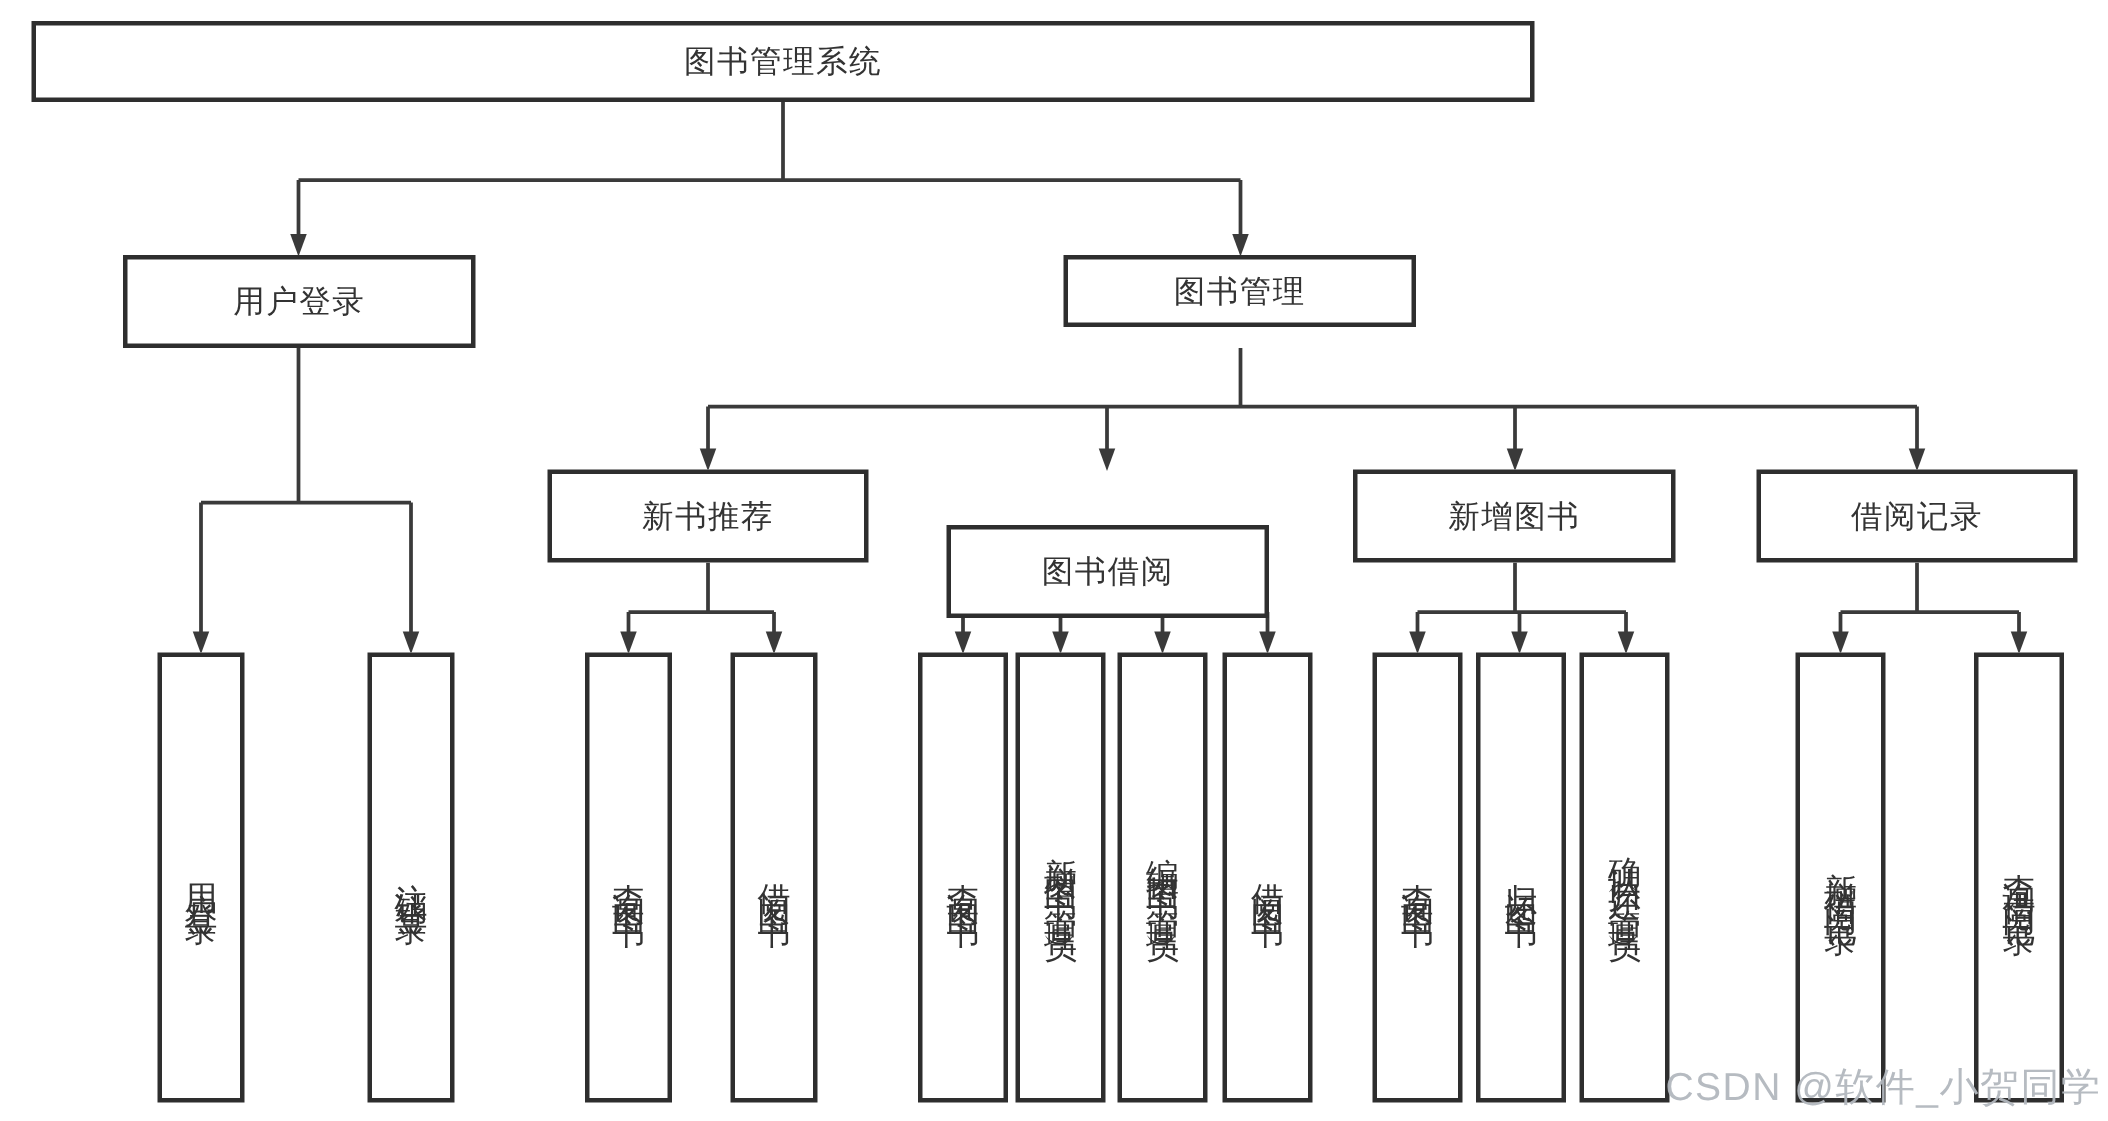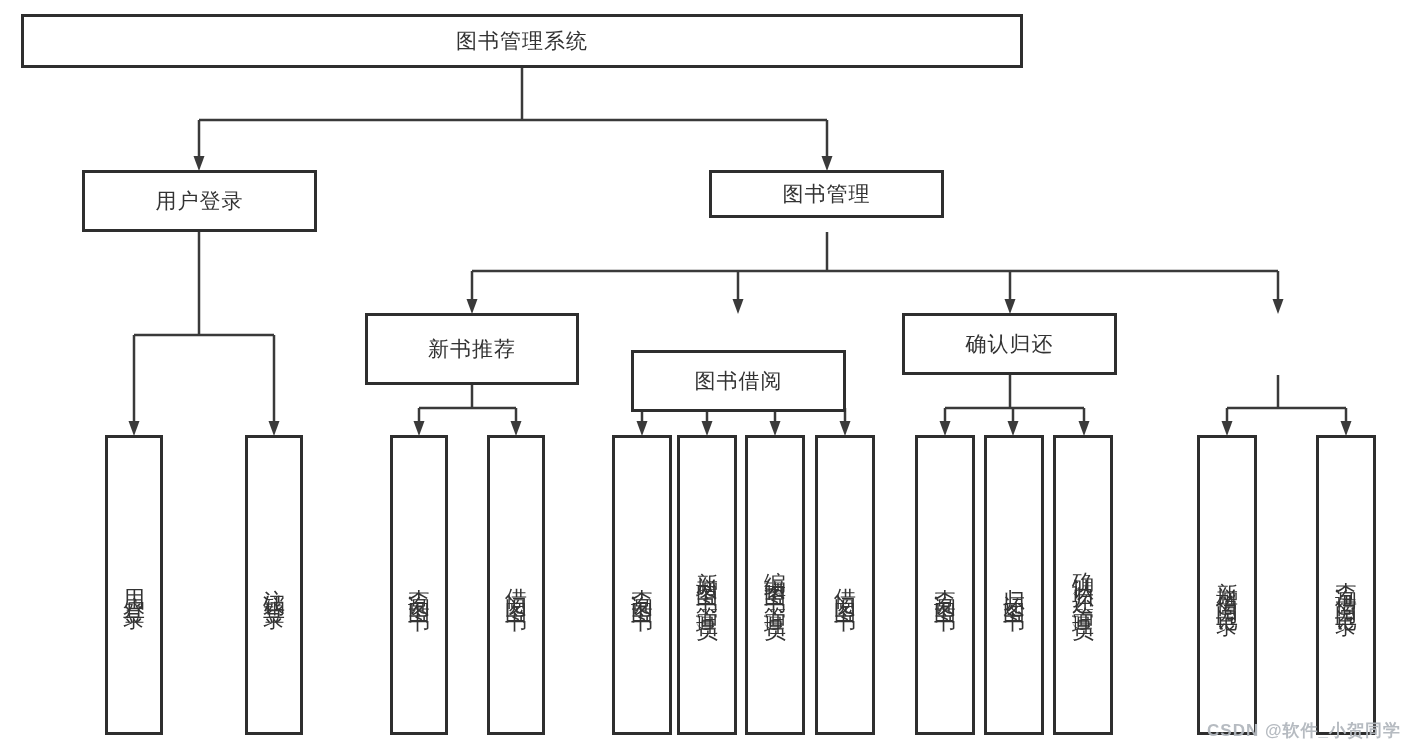--- a/index.html
+++ b/index.html
@@ -14,26 +14,26 @@
     color:#333333;box-sizing:border-box;z-index:2;
   }
   .h-node{font-size:21px;letter-spacing:1px;white-space:nowrap;}
   .leaf{top:435px;height:300px;}
   .v-label{
     writing-mode:vertical-rl;text-orientation:mixed;
     font-size:22px;letter-spacing:7px;line-height:1;color:#333333;
   }
   .watermark{
     position:absolute;right:4px;bottom:5px;z-index:3;
-    font-size:17px;color:rgba(178,183,190,0.95);letter-spacing:1px;white-space:nowrap;font-weight:bold;
+    font-size:26px;color:rgba(178,183,190,0.95);letter-spacing:1px;white-space:nowrap;
   }
   #n-root{left:21px;top:14px;width:1002px;height:54px;}
   #n-l2-0{left:82px;top:170px;width:235px;height:62px;}
   #n-l2-1{left:709px;top:170px;width:235px;height:48px;}
-  #n-l3-0{left:365px;top:313px;width:214px;height:72px;}
+  #n-l3-0{left:365px;top:313px;width:214px;height:62px;}
   #n-l3-1{left:631px;top:313px;width:215px;height:62px;margin-top:37px;}
   #n-l3-2{left:902px;top:313px;width:215px;height:62px;}
   #n-l3-3{left:1171px;top:313px;width:214px;height:62px;}
   #n-g1-0{left:105px;width:58px;}
   #n-g1-1{left:245px;width:58px;}
   #n-g2-0{left:390px;width:58px;}
   #n-g2-1{left:487px;width:58px;}
   #n-g3-0{left:612px;width:60px;}
   #n-g3-1{left:677px;width:60px;}
   #n-g3-2{left:745px;width:60px;}
@@ -111,21 +111,22 @@
     <polygon points="1340.5,421 1351.5,421 1346,436" stroke="none"></polygon>
   </svg>
 
   <div class="node h-node" id="n-root">图书管理系统</div>
 
   <div class="node h-node" id="n-l2-0">用户登录</div>
   <div class="node h-node" id="n-l2-1">图书管理</div>
 
   <div class="node h-node" id="n-l3-0">新书推荐</div>
   <div class="node h-node" id="n-l3-1">图书借阅</div>
-  <div class="node h-node" id="n-l3-2">确认归还</div>
+  <div class="node h-node" id="n-l3-2">新增图书</div>
+  <div class="node h-node" id="n-l3-3">借阅记录</div>
 
   <div class="node leaf" id="n-g1-0">
     <span class="v-label">用户登录</span>
   </div>
   <div class="node leaf" id="n-g1-1">
     <span class="v-label">注销登录</span>
   </div>
 
   <div class="node leaf" id="n-g2-0">
     <span class="v-label">查询图书</span>

